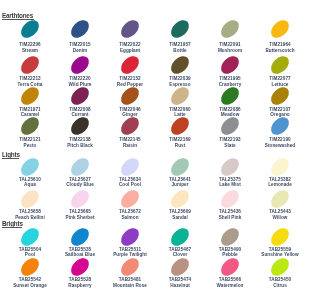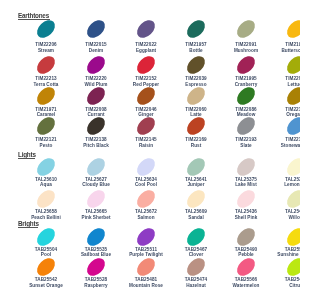--- a/index.html
+++ b/index.html
@@ -1,19 +1,19 @@
 <!DOCTYPE html>
 <html><head>
 <meta charset="utf-8">
 <title>Color Swatch Chart</title>
 <style>
   html,body{margin:0;padding:0;}
   body{width:300px;height:300px;background:#ffffff;overflow:hidden;
        font-family:"Liberation Sans",sans-serif;}
-  .page{position:relative;width:300px;height:268px;background:#ffffff;margin-left:16px;}
+  .page{position:relative;width:300px;height:268px;background:#ffffff;}
   .section{position:absolute;left:0;top:0;width:300px;height:300px;}
   .sec-title{position:absolute;font-size:7.3px;font-weight:bold;color:#3b3b3b;
      line-height:8px;white-space:nowrap;letter-spacing:-0.25px;
      transform:scaleX(0.87) translateZ(0);transform-origin:left top;}
   .sec-rule{position:absolute;height:0.8px;background:#555555;}
   .swatch-cell{position:absolute;width:50px;height:40px;}
   .sw{position:absolute;left:13px;top:0;width:24px;height:24px;overflow:visible;}
   .cap{position:absolute;left:0;width:50px;text-align:center;
      font-size:4.65px;color:#3d4a63;line-height:5.6px;font-weight:bold;
      white-space:nowrap;letter-spacing:0.05px;transform:translateZ(0);}

